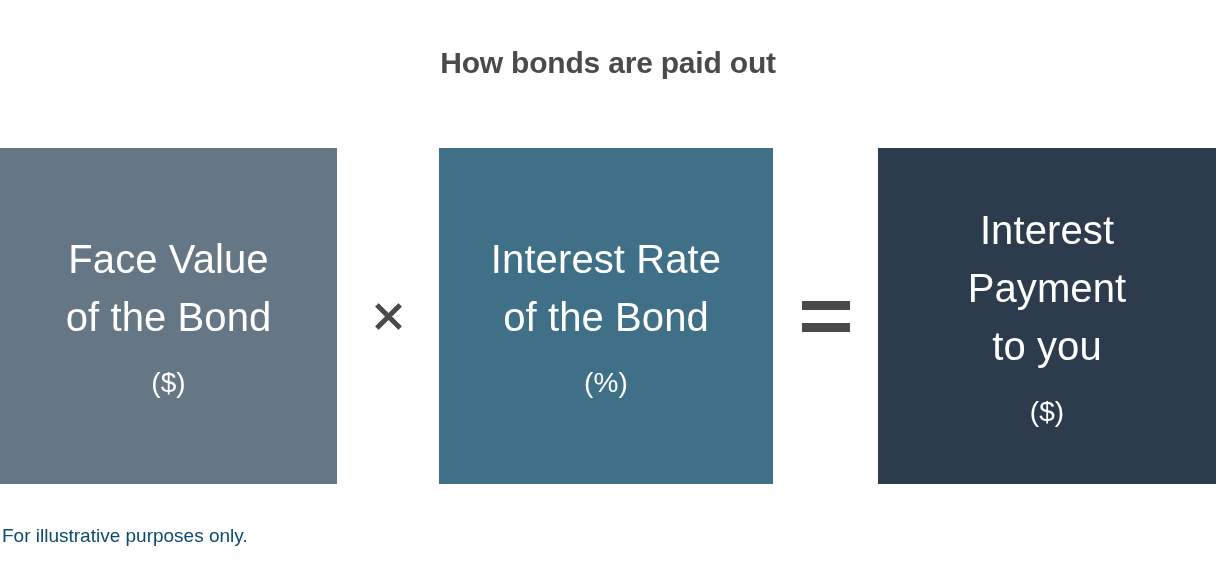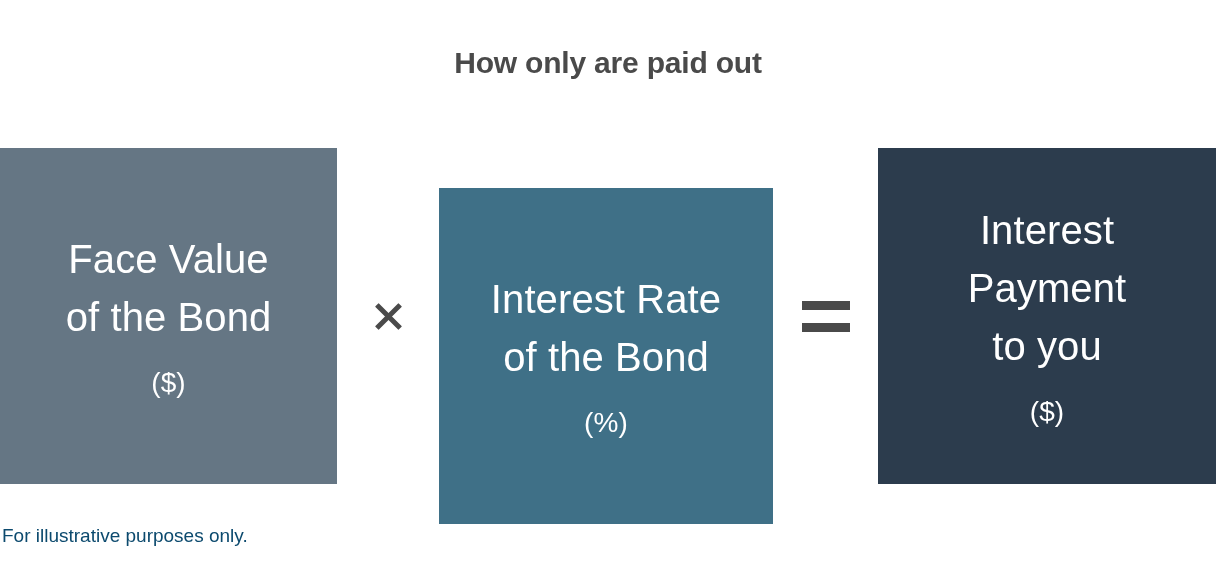--- a/index.html
+++ b/index.html
@@ -63,21 +63,21 @@
   .term-box .term-unit {
     font-size: 28px;
     font-weight: 300;
     line-height: 38px;
     margin-top: 18px;
     letter-spacing: 0.1px;
   }
 
   
   .box-face-value      { left: 0px;   width: 337px; }
-  .box-interest-rate   { left: 439px; width: 334px; margin-top: 40px; }
+  .box-interest-rate   { left: 439px; width: 334px; }
   .box-interest-payment{ left: 878px; width: 338px; }
 
   
   .operator {
     position: absolute;
     top: 0;
     height: 336px;
     display: flex;
     align-items: center;
     justify-content: center;
@@ -128,21 +128,21 @@
     font-size: 19px;
     font-weight: normal;
     color: #0c4a6e;
     line-height: 26px;
     white-space: nowrap;
   }
 </style>
 </head>
 <body>
 
-<div class="page-title">How only are paid out</div>
+<div class="page-title">How bonds are paid out</div>
 
 <div class="equation-row">
 
   <div class="term-box box-face-value" style="background:#657684;">
     <div class="term-label">Face Value
 of the Bond</div>
     <div class="term-unit">($)</div>
   </div>
 
   <div class="operator op-multiply">

